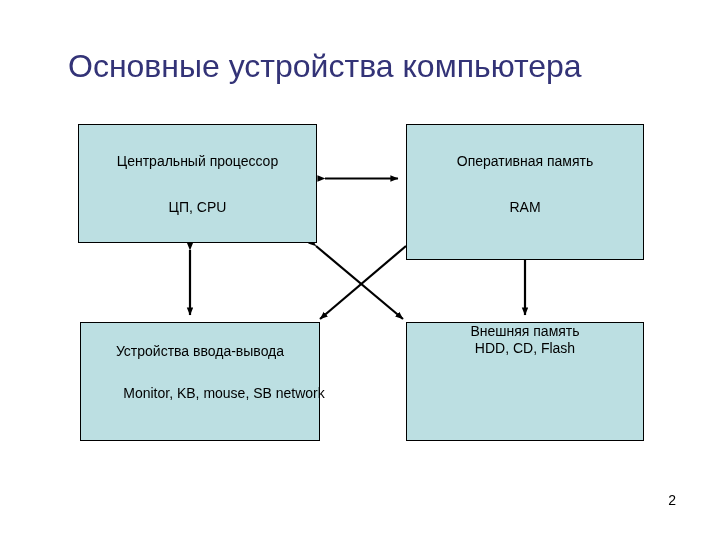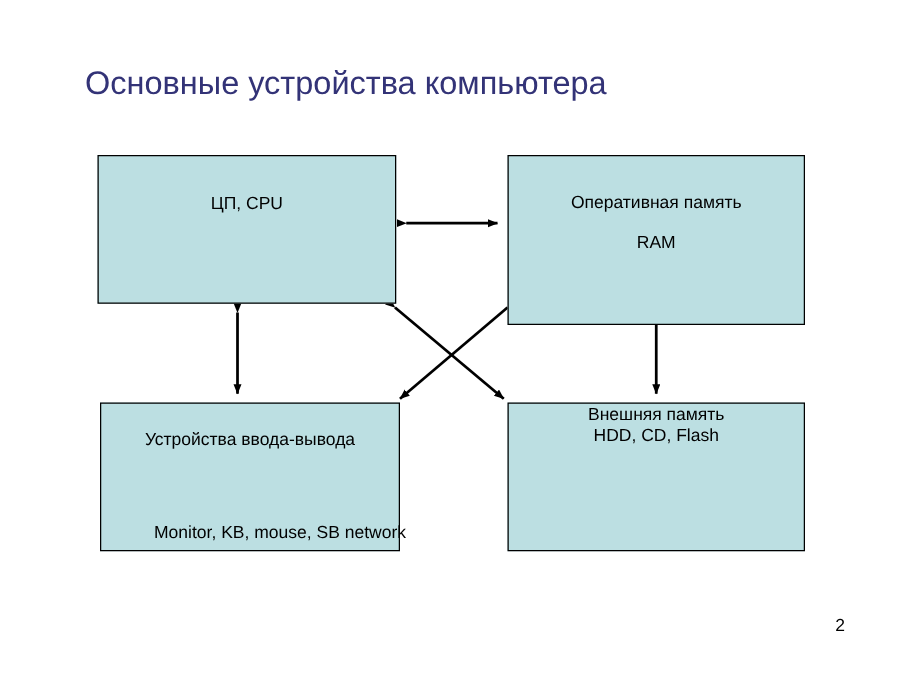--- a/index.html
+++ b/index.html
@@ -21,21 +21,21 @@
     width: 720px;
     height: 540px;
     background: #ffffff;
   }
 
   #slide-title {
     position: absolute;
     left: 68px;
     top: 48px;
     width: 600px;
-    font-size: 26px;
+    font-size: 32px;
     line-height: 36px;
     color: #333377;
     font-weight: normal;
     white-space: nowrap;
     letter-spacing: 0px;
   }
 
   .dbox {
     position: absolute;
     background: #bcdfe2;
@@ -71,29 +71,28 @@
   #box-cpu .line2 { margin-top: 29px; }
 
   
   #box-ram {
     left: 406px;
     top: 124px;
     width: 238px;
     height: 136px;
   }
   #box-ram .line1 { margin-top: 28px; }
-  #box-ram .line2 { margin-top: 15px; }
+  #box-ram .line2 { margin-top: 29px; }
 
   
   #box-io {
     left: 80px;
     top: 322px;
     width: 240px;
     height: 119px;
-    gap: 32px;
   }
   #box-io .line1 { margin-top: 20px; }
   #box-io .line2 { margin-top: 25px; margin-left: 48px; }
 
   
   #box-ext {
     left: 406px;
     top: 322px;
     width: 238px;
     height: 119px;
@@ -147,20 +146,21 @@
     <g>
       <line x1="316" y1="246" x2="403" y2="319" stroke="#000000" stroke-width="2.2" marker-start="url(#ah)" marker-end="url(#ah)"></line>
     </g>
 
     <g>
       <line x1="406" y1="246" x2="320" y2="319" stroke="#000000" stroke-width="2.2" marker-start="url(#ah)" marker-end="url(#ah)"></line>
     </g>
   </svg>
 
   <div class="dbox" id="box-cpu">
+    <div class="line1">Центральный процессор</div>
     <div class="line2">ЦП, CPU</div>
   </div>
 
   <div class="dbox" id="box-ram">
     <div class="line1">Оперативная память</div>
     <div class="line2">RAM</div>
   </div>
 
   <div class="dbox" id="box-io">
     <div class="line1">Устройства ввода-вывода</div>

